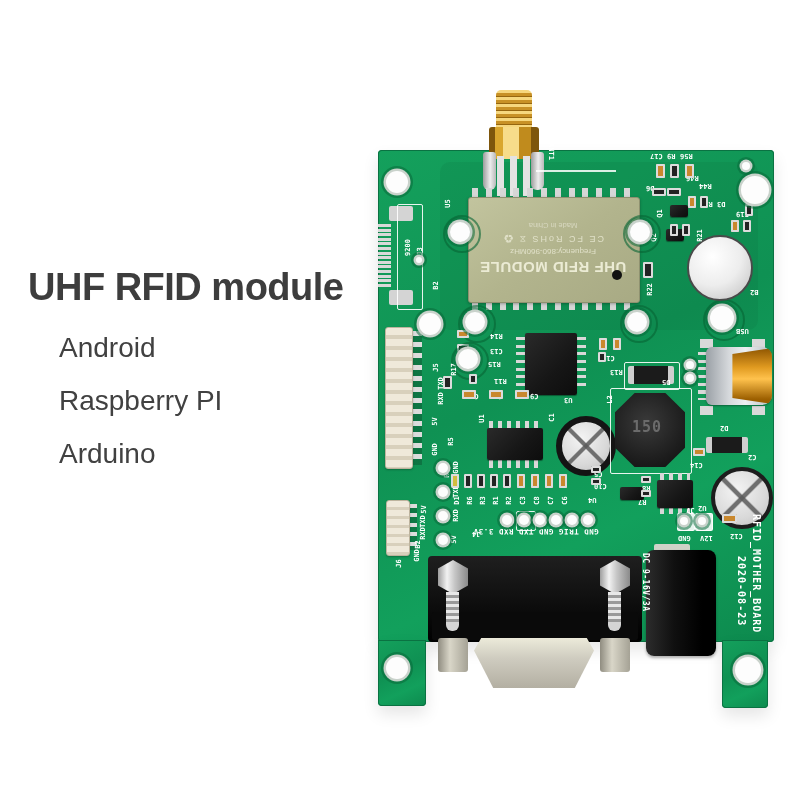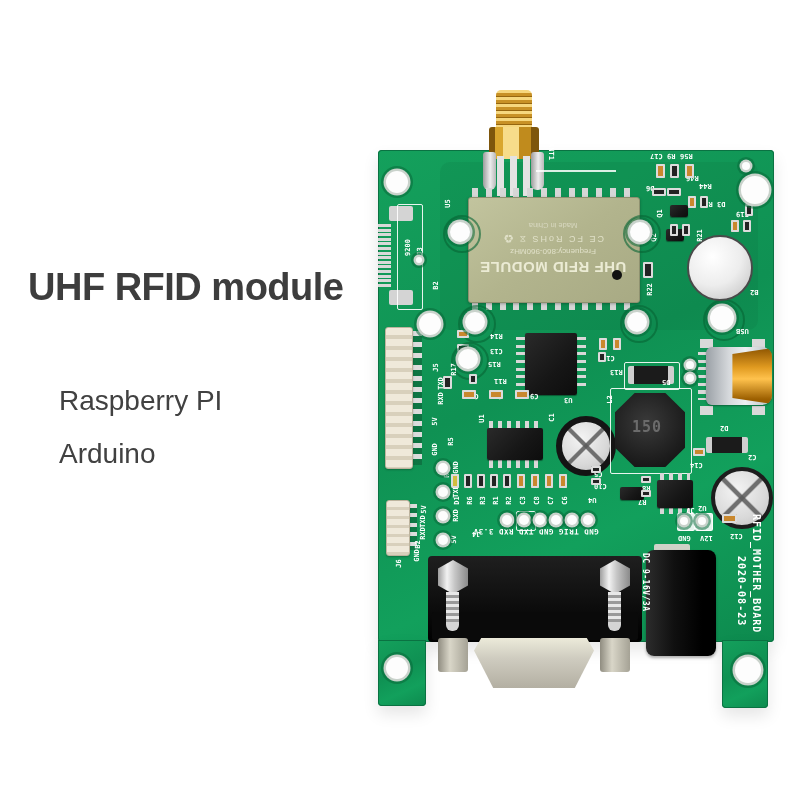--- a/index.html
+++ b/index.html
@@ -38,20 +38,21 @@
   #module-text .l2{font-size:8px;color:#e0e0c8;}
   #module-text .l3{font-size:9px;color:#e0e0c8;letter-spacing:2px;}
   #module-text .l4{font-size:7.5px;color:#d8d8c0;}
 </style>
 </head>
 <body>
 
 <div id="stage">
 
   <div id="cap-title">UHF RFID module</div>
+  <div class="cap-item" style="top:332px;">Android</div>
   <div class="cap-item" style="top:438px;">Arduino</div>
   <div class="cap-item" style="top:385px;">Raspberry PI</div>
 
   <div id="board" style="position:absolute;inset:0;">
 
     <div class="c pcb" style="left:378px;top:150px;width:396px;height:492px;border-radius:4px;"></div>
     <div class="c pcb" style="left:378px;top:640px;width:48px;height:66px;border-radius:0 0 4px 4px;"></div>
     <div class="c pcb" style="left:722px;top:640px;width:46px;height:68px;border-radius:0 0 4px 4px;"></div>
     <div class="c" style="left:440px;top:162px;width:318px;height:168px;background:rgba(0,40,20,.06);border-radius:10px;"></div>
 

